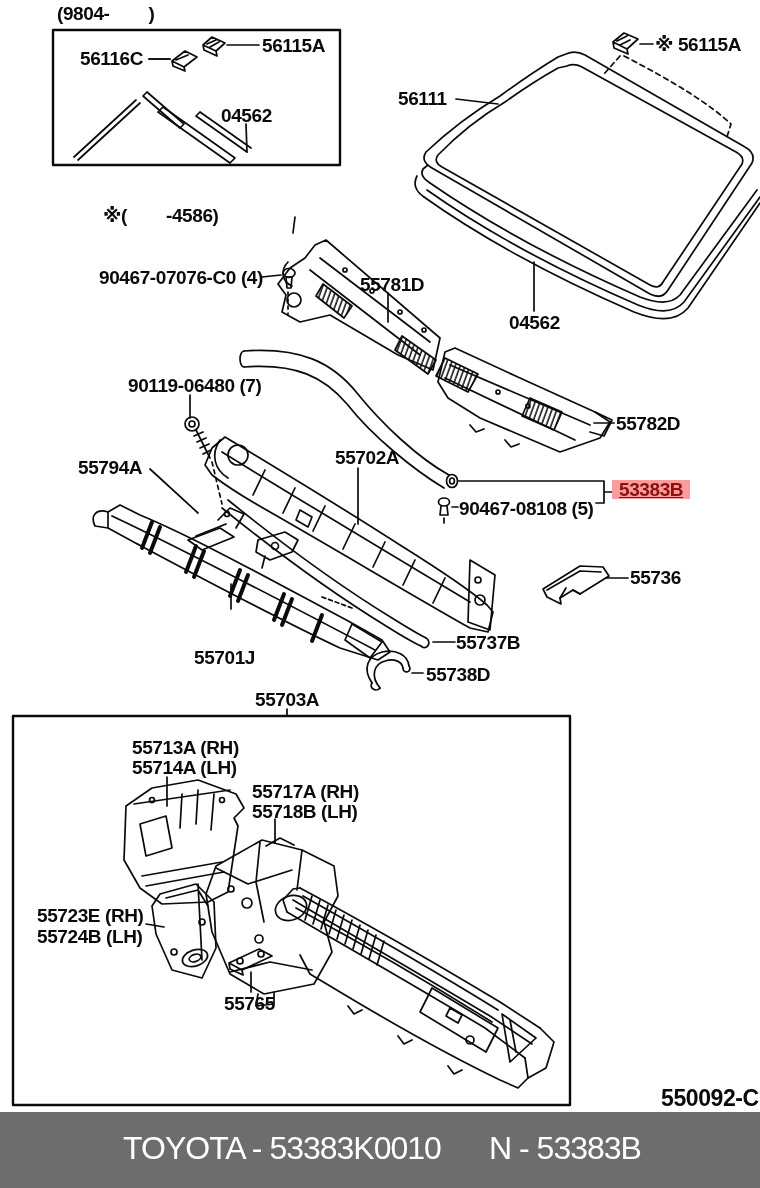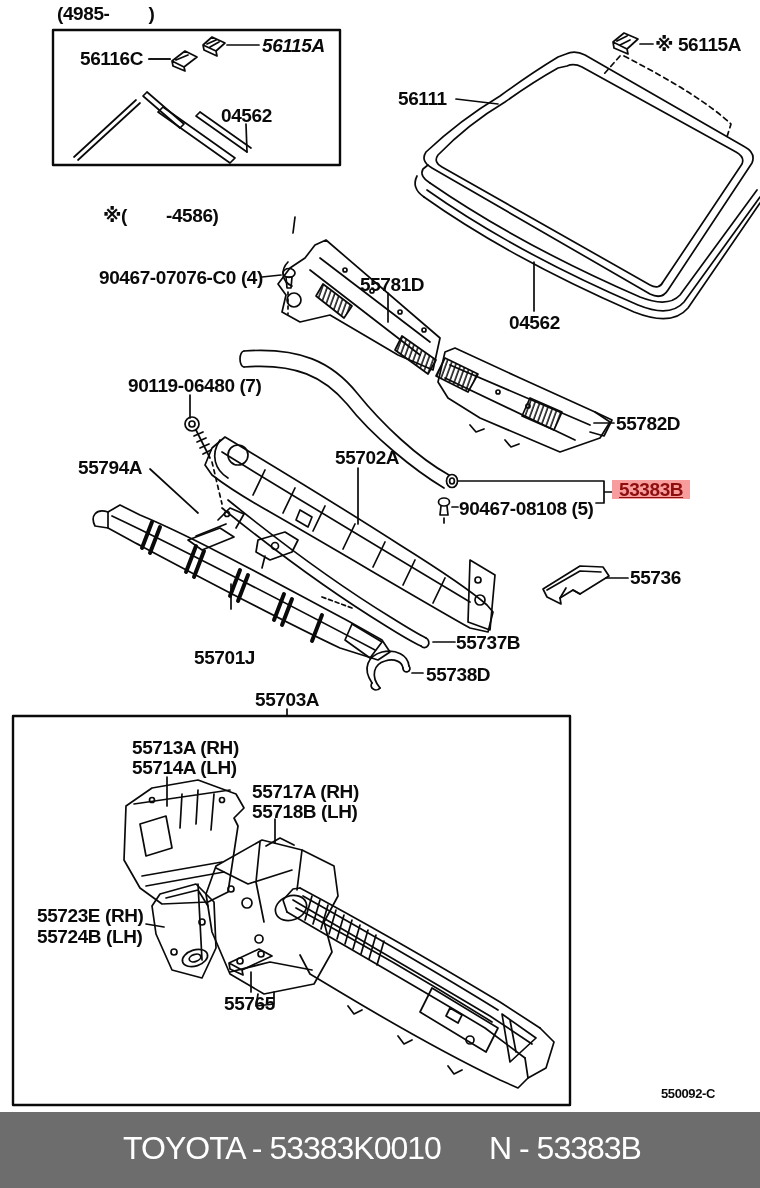--- a/index.html
+++ b/index.html
@@ -3,21 +3,21 @@
 <meta charset="utf-8">
 <style>
   html,body{margin:0;padding:0;background:#ffffff;}
   #page{position:relative;width:760px;height:1188px;background:#ffffff;overflow:hidden;
         font-family:"Liberation Sans","DejaVu Sans",sans-serif;}
   #art{position:absolute;left:0;top:0;z-index:1;}
   #labels{position:absolute;left:0;top:0;width:760px;height:1188px;z-index:2;pointer-events:none;}
   .plabel{position:absolute;font-weight:700;font-size:19px;letter-spacing:-0.4px;color:#0a0a0a;
           white-space:pre;line-height:1.0;pointer-events:auto;}
   .plabel.hl{background:var(--hl-bg,#f89d9d);color:var(--hl-fg,#8e0e0e);padding:0 7px;text-decoration:underline;}
-  .plabel.code{font-size:13px;}
+  .plabel.code{font-size:23px;}
   #footer{position:absolute;left:0;top:1112px;width:760px;height:76px;background:var(--ft-bg,#6d6d6d);z-index:3;}
   .ftxt{position:absolute;top:50%;transform:translate(-50%,-54%);color:var(--ft-fg,#ffffff);
         font-size:32px;font-weight:400;letter-spacing:-1px;white-space:nowrap;}
   #ftleft{left:282px;}
   #ftright{left:565px;}
 </style>
 </head>
 <body>
 
 <div id="page">
@@ -224,23 +224,23 @@
       <path d="M540,1028 L554,1042 L546,1068 L528,1078 L518,1088 L500,1080 C450,1056 390,1022 340,992 L310,974 L300,955"></path>
       <path d="M528,1078 L525,1058 M348,1006 l6,8 l8,-4 M398,1036 l6,8 l8,-4 M448,1066 l6,8 l8,-4"></path>
     </g>
 
     <g>
       <path d="M149,59 L170,59"></path>
     </g>
   </svg>
 
   <div id="labels">
-      <div class="plabel" style="left: 57px; top: 4px;">(4985-        )</div>
+      <div class="plabel" style="left: 57px; top: 4px;">(9804-        )</div>
       <div class="plabel" style="left: 80px; top: 49px;">56116C</div>
-      <div class="plabel" style="left: 262px; top: 36px; font-style: italic;">56115A</div>
+      <div class="plabel" style="left: 262px; top: 36px;">56115A</div>
       <div class="plabel" style="left: 221px; top: 106px;">04562</div>
       <div class="plabel" style="left: 398px; top: 89px;">56111</div>
       <div class="plabel" style="left: 655px; top: 35px;">※ 56115A</div>
       <div class="plabel" style="left: 103px; top: 206px;">※(        -4586)</div>
       <div class="plabel" style="left: 99px; top: 268px;">90467-07076-C0 (4)</div>
       <div class="plabel" style="left: 360px; top: 275px;">55781D</div>
       <div class="plabel" style="left: 509px; top: 313px;">04562</div>
       <div class="plabel" style="left: 128px; top: 376px;">90119-06480 (7)</div>
       <div class="plabel" style="left: 616px; top: 414px;">55782D</div>
       <div class="plabel" style="left: 78px; top: 458px;">55794A</div>

